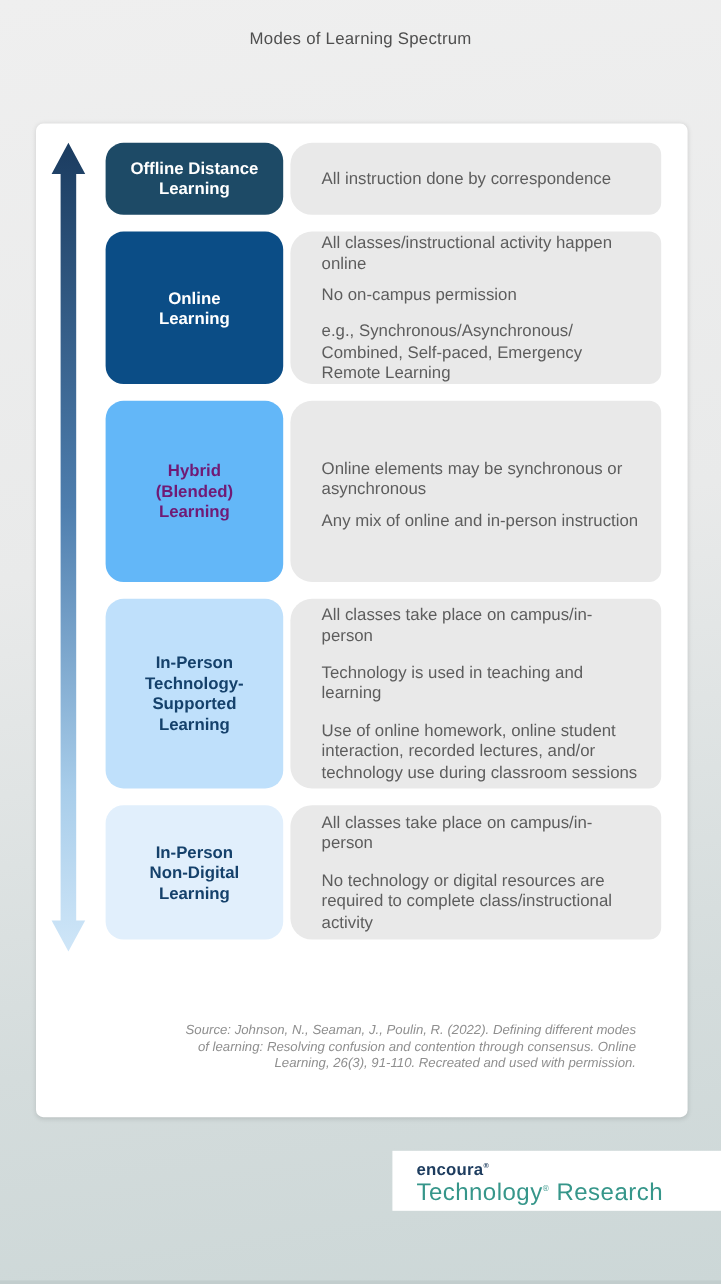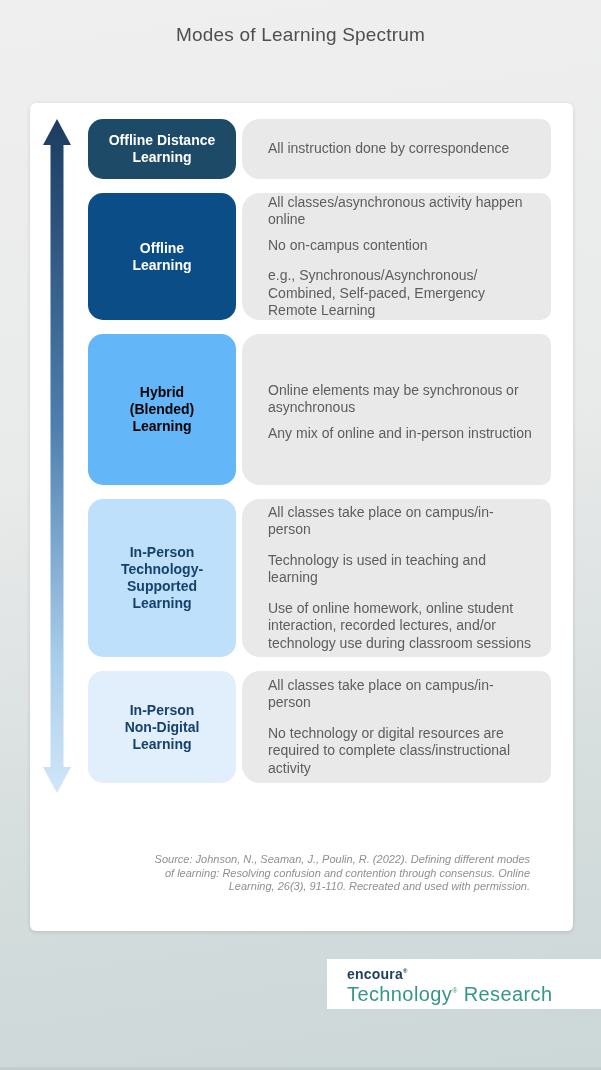--- a/index.html
+++ b/index.html
@@ -11,21 +11,21 @@
   .canvas {
     position:relative; width:601px; height:1070px; overflow:hidden;
     background:linear-gradient(172deg,#efefef 0%,#e9eaea 42%,#d4dcdc 78%,#ccd7d7 100%);
   }
   .bottom-strip {
     position:absolute; left:0; bottom:0; width:100%; height:3px;
     background:#c2cdcd;
   }
   .title {
     position:absolute; top:24px; left:0; width:100%;
-    text-align:center; font-size:19px; font-weight:normal;
+    text-align:center; font-size:14px; font-weight:normal;
     color:#4f4f4f; margin:0; letter-spacing:0.2px;
   }
   .card {
     position:absolute; left:30px; top:103px; width:543px; height:828px;
     background:#ffffff; border-radius:6px;
     box-shadow:0 1px 4px rgba(0,0,0,0.13);
   }
   .arrow-svg { position:absolute; left:7px; top:14px; }
   .rows {
     position:absolute; left:58px; top:16px; width:463px;
@@ -93,32 +93,32 @@
       <span class="label-text">Offline Distance
 Learning</span>
     </div>
     <div class="desc-box">
             <p class="desc-par">All instruction done by correspondence</p>
           </div>
   </div>
 
   <div class="row" style="height: 127px;">
     <div class="label-box" style="background: rgb(11, 77, 134); color: rgb(255, 255, 255);">
-      <span class="label-text">Offline
+      <span class="label-text">Online
 Learning</span>
     </div>
     <div class="desc-box">
-            <p class="desc-par">All classes/asynchronous activity happen online</p>
-            <p class="desc-par">No on-campus contention</p>
+            <p class="desc-par">All classes/instructional activity happen online</p>
+            <p class="desc-par">No on-campus permission</p>
             <p class="desc-par spaced">e.g., Synchronous/Asynchronous/ Combined, Self-paced, Emergency Remote Learning</p>
           </div>
   </div>
 
   <div class="row" style="height: 151px;">
-    <div class="label-box" style="background: rgb(99, 183, 248); color: #000000;">
+    <div class="label-box" style="background: rgb(99, 183, 248); color: #701a75;">
       <span class="label-text">Hybrid
 (Blended)
 Learning</span>
     </div>
     <div class="desc-box">
             <p class="desc-par spaced">Online elements may be synchronous or asynchronous</p>
             <p class="desc-par">Any mix of online and in-person instruction</p>
           </div>
   </div>
 

